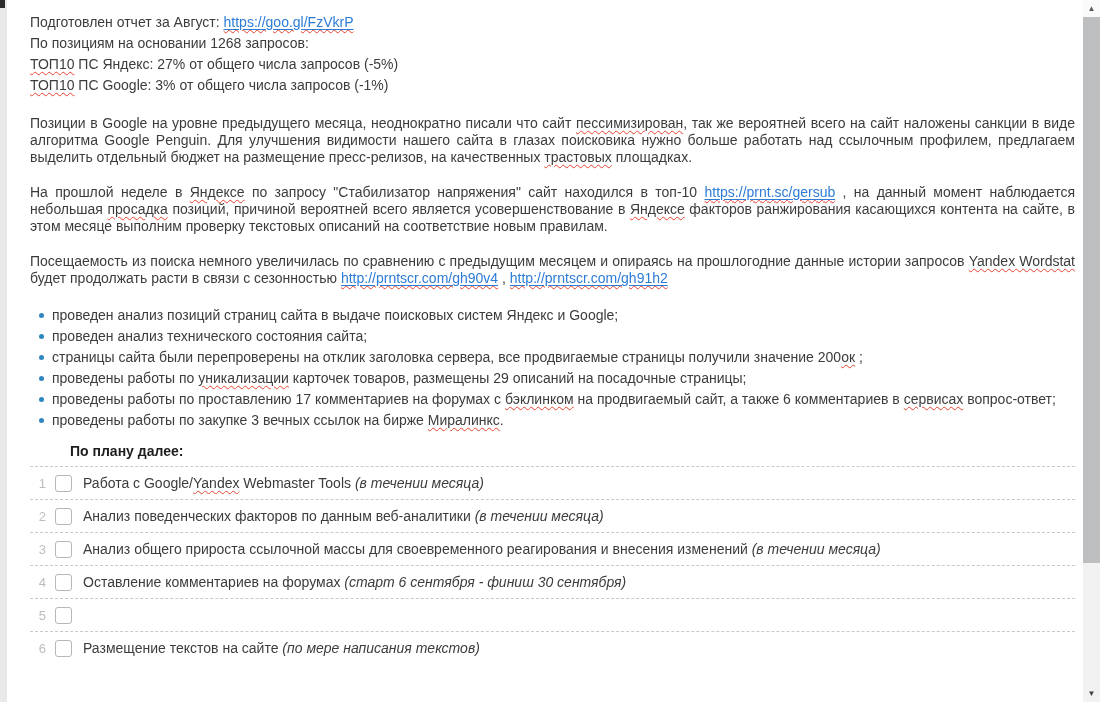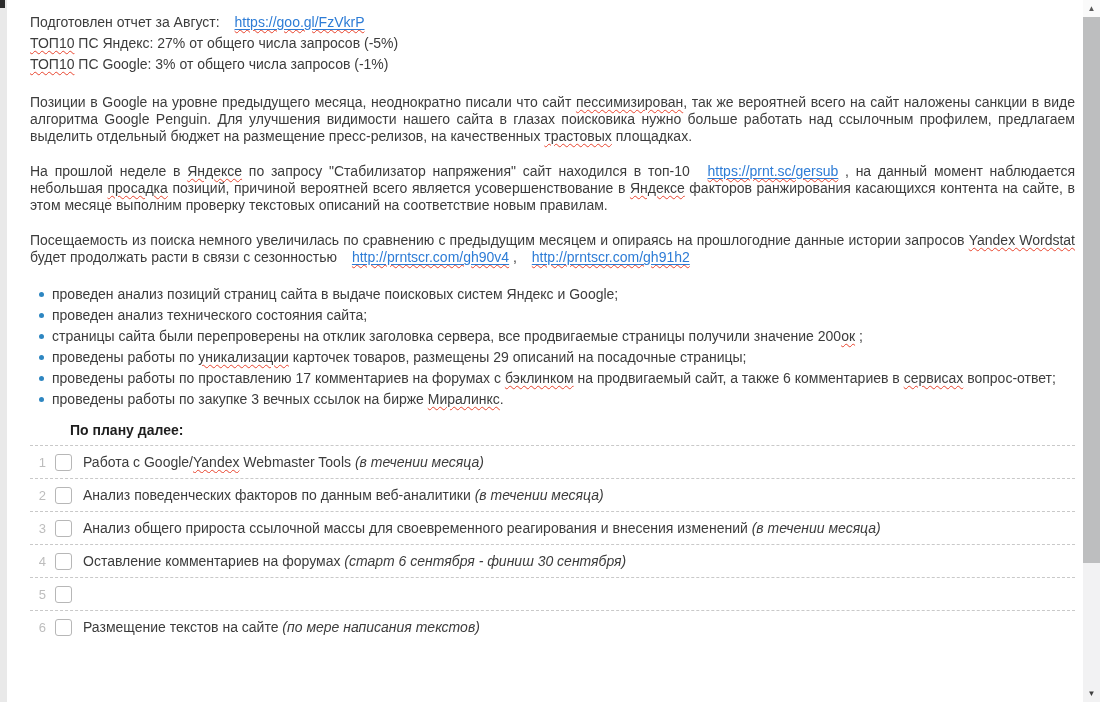--- a/index.html
+++ b/index.html
@@ -18,21 +18,21 @@
   .plain-heading{line-height:21px;margin:0 0 3px 0;}
   .bold-heading{line-height:21px;font-weight:bold;color:#1d1d1d;margin:0 0 4px 0;padding-left:40px;}
   .link{color:#2d7cd6;text-decoration:underline;cursor:pointer;}
   .miss{
     text-decoration-line:underline;
     text-decoration-style:wavy;
     text-decoration-color:#e8442e;
     text-decoration-thickness:1px;
     text-underline-offset:2px;
   }
-  .miss .link{text-decoration:underline;margin-left:11px;}
+  .miss .link{text-decoration:underline;}
   .ital{font-style:italic;}
   ul.bullets{list-style:none;margin:0 0 10px 0;padding:0;}
   ul.bullets li{line-height:21px;position:relative;padding-left:22px;}
   ul.bullets li::before{
     content:'';position:absolute;left:9px;top:8px;width:5px;height:5px;
     border-radius:50%;background:#2e86c1;
   }
   .plan{margin:0;}
   .plan-row{display:flex;align-items:center;height:32px;border-top:1px dashed #c9c9c9;}
   .plan-num{width:16px;text-align:right;color:#bdbdbd;font-size:13px;margin-right:9px;flex:none;}
@@ -47,20 +47,21 @@
 </style>
 </head>
 <body>
 
 <div class="left-strip"></div>
 <div class="corner-artifact"></div>
 
 <div class="doc">
     <div class="lines">
       <div class="ln"><span>Подготовлен отчет за Август: </span><span class="miss"><a href="#" class="link">https://goo.gl/FzVkrP</a></span></div>
+      <div class="ln"><span>По позициям на основании 1268 запросов:</span></div>
       <div class="ln"><span class="miss">ТОП10</span><span> ПС Яндекс: 27% от общего числа запросов (-5%)</span></div>
       <div class="ln"><span class="miss">ТОП10</span><span> ПС Google: 3% от общего числа запросов (-1%)</span></div>
     </div>
     <div class="para"><span>Позиции в Google на уровне предыдущего месяца, неоднократно писали что сайт </span><span class="miss">пессимизирован</span><span>, так же вероятней всего на сайт наложены санкции в виде алгоритма Google Penguin. Для улучшения видимости нашего сайта в глазах поисковика нужно больше работать над ссылочным профилем, предлагаем выделить отдельный бюджет на размещение пресс-релизов, на качественных </span><span class="miss">трастовых</span><span> площадках.</span></div>
     <div class="para"><span>На прошлой неделе в </span><span class="miss">Яндексе</span><span> по запросу "Стабилизатор напряжения" сайт находился в топ-10 </span><span class="miss"><a href="#" class="link">https://prnt.sc/gersub</a></span><span> , на данный момент наблюдается небольшая </span><span class="miss">просадка</span><span> позиций, причиной вероятней всего является усовершенствование в </span><span class="miss">Яндексе</span><span> факторов ранжирования касающихся контента на сайте, в этом месяце выполним проверку текстовых описаний на соответствие новым правилам.</span></div>
     <div class="para"><span>Посещаемость из поиска немного увеличилась по сравнению с предыдущим месяцем и опираясь на прошлогодние данные истории запросов </span><span class="miss">Yandex Wordstat</span><span> будет продолжать расти в связи с сезонностью </span><span class="miss"><a href="#" class="link">http://prntscr.com/gh90v4</a></span><span> , </span><span class="miss"><a href="#" class="link">http://prntscr.com/gh91h2</a></span></div>
     <ul class="bullets">
       <li><span>проведен анализ позиций страниц сайта в выдаче поисковых систем Яндекс и Google;</span></li>
       <li><span>проведен анализ технического состояния сайта;</span></li>
       <li><span>страницы сайта были перепроверены на отклик заголовка сервера, все продвигаемые страницы получили значение 200</span><span class="miss">ок</span><span> ;</span></li>

